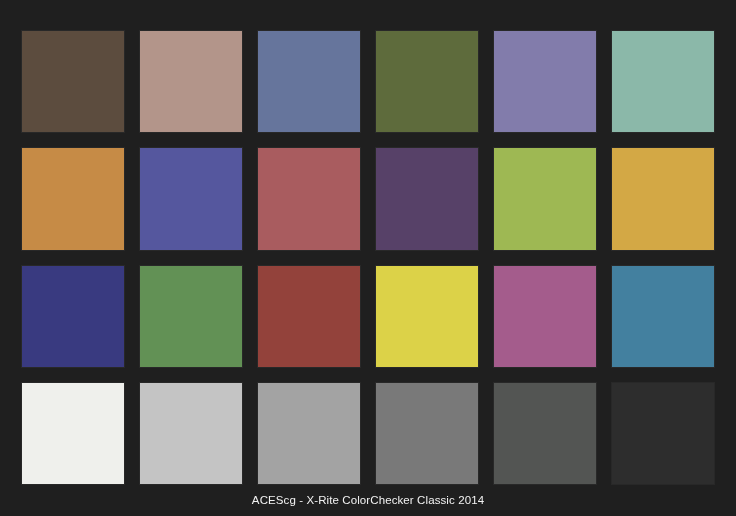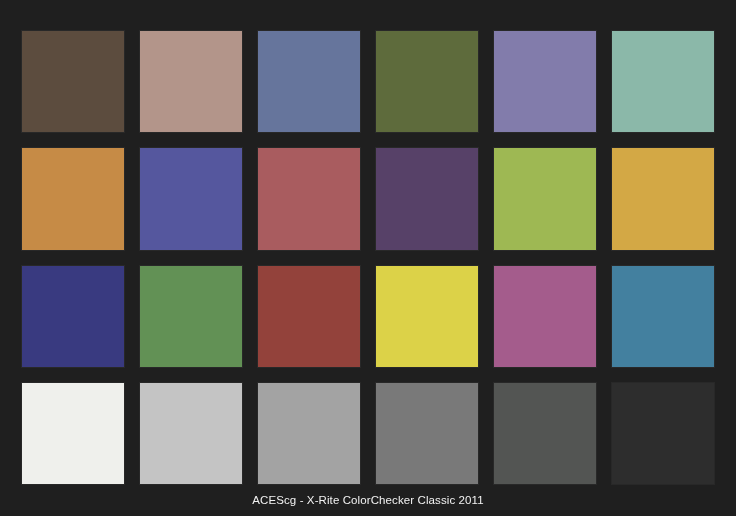--- a/index.html
+++ b/index.html
@@ -75,14 +75,14 @@
       <div class="patch" title="yellow #dcd248" style="background-color: rgb(220, 210, 72);"></div>
       <div class="patch" title="magenta #a45c8c" style="background-color: rgb(164, 92, 140);"></div>
       <div class="patch" title="cyan #43809f" style="background-color: rgb(67, 128, 159);"></div>
       <div class="patch" title="white 9.5 #eff0ec" style="background-color: rgb(239, 240, 236);"></div>
       <div class="patch" title="neutral 8 #c4c4c4" style="background-color: rgb(196, 196, 196);"></div>
       <div class="patch" title="neutral 6.5 #a3a3a3" style="background-color: rgb(163, 163, 163);"></div>
       <div class="patch" title="neutral 5 #797979" style="background-color: rgb(121, 121, 121);"></div>
       <div class="patch" title="neutral 3.5 #535553" style="background-color: rgb(83, 85, 83);"></div>
       <div class="patch" title="black 2 #2d2d2d" style="background-color: rgb(45, 45, 45);"></div>
     </div>
-  <div id="caption" style="color: rgb(242, 242, 242);">ACEScg - X-Rite ColorChecker Classic 2011</div>
+  <div id="caption" style="color: rgb(242, 242, 242);">ACEScg - X-Rite ColorChecker Classic 2014</div>
 </div>
 
 </body></html>

